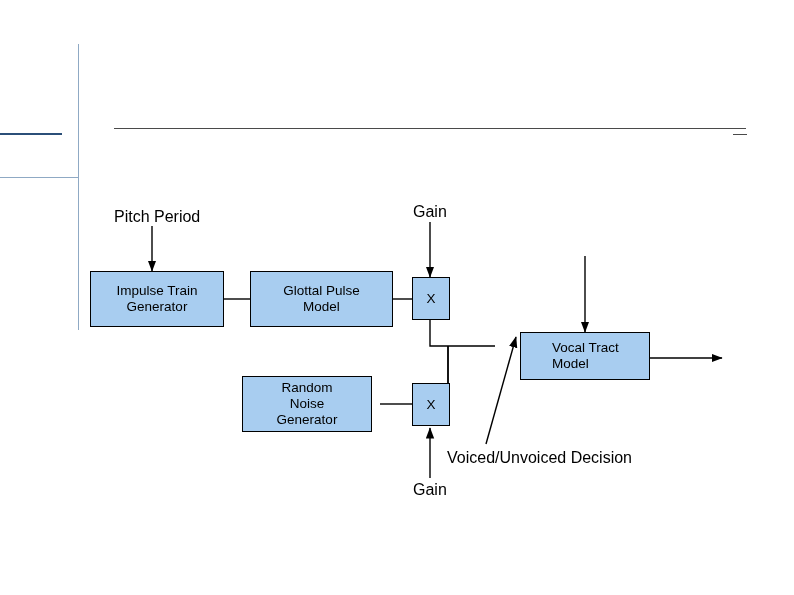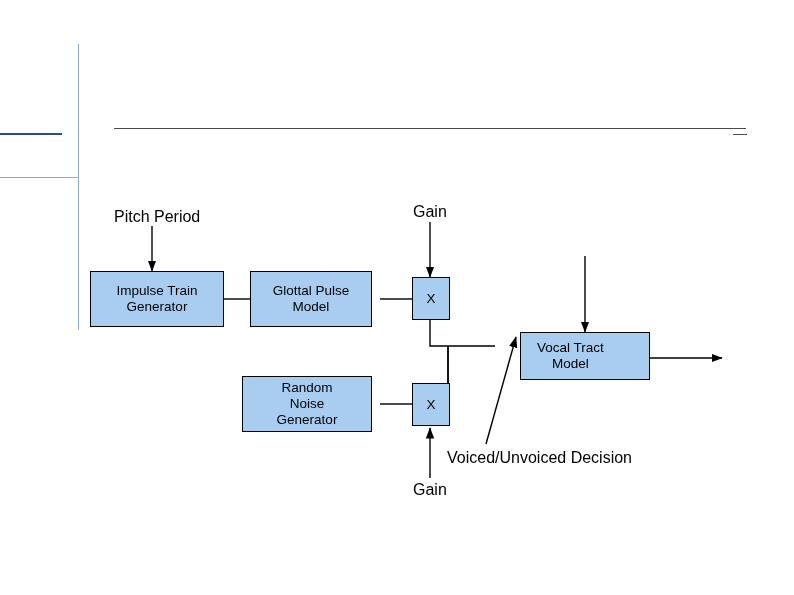--- a/index.html
+++ b/index.html
@@ -147,37 +147,37 @@
     <line x1="486" y1="444" x2="516" y2="337" stroke="#000000" stroke-width="1.4" marker-end="url(#ah)"></line>
 
     <line x1="650" y1="358" x2="722" y2="358" stroke="#000000" stroke-width="1.4" marker-end="url(#ah)"></line>
   </svg>
 
   <div class="block" style="left:90px; top:271px; width:134px; height:56px;">
     <span style="white-space:pre-line">Impulse Train
 Generator</span>
   </div>
 
-  <div class="block" style="left:250px; top:271px; width:122px; height:56px;">
+  <div class="block" style="left:250px; top:271px; width:143px; height:56px;">
     <span style="white-space:pre-line">Glottal Pulse
 Model</span>
   </div>
 
   <div class="block" style="left:412px; top:277px; width:38px; height:43px;">
     <span style="white-space:pre-line">X</span>
   </div>
 
   <div class="block" style="left:242px; top:376px; width:130px; height:56px;">
     <span style="white-space:pre-line">Random
 Noise
 Generator</span>
   </div>
 
   <div class="block" style="left:412px; top:383px; width:38px; height:43px;">
     <span style="white-space:pre-line">X</span>
   </div>
 
-  <div class="block" style="left:520px; top:332px; width:130px; height:48px; justify-content:flex-start; padding-left:16px; text-align:center;">
+  <div class="block" style="left:520px; top:332px; width:130px; height:48px; justify-content:flex-start; padding-left:31px; text-align:left;">
     <span style="white-space:pre-line">Vocal Tract
 Model</span>
   </div>
 
 </div>
 
 </body></html>

